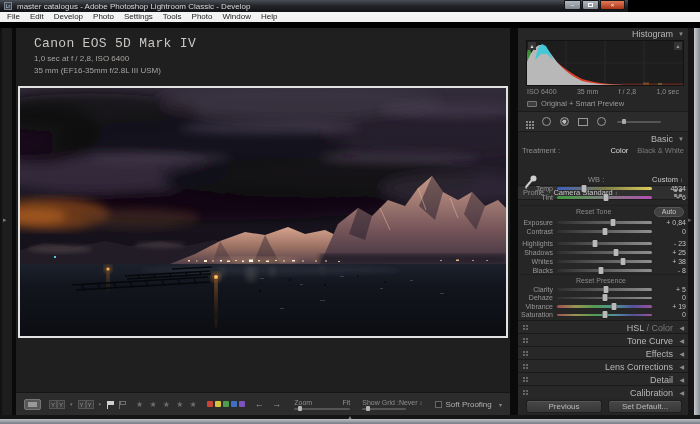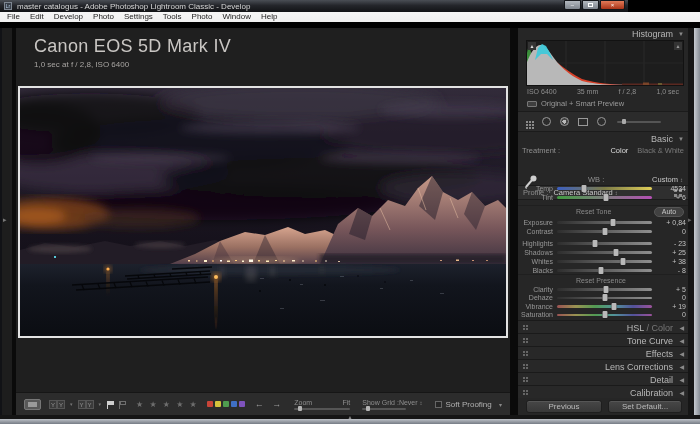--- a/index.html
+++ b/index.html
@@ -36,21 +36,21 @@
   .rightborder{position:absolute;left:694px;top:28px;width:6px;height:391px;
     background:linear-gradient(to right,#c7cbd1,#878d96);}
   .bottomstrip{position:absolute;left:0;top:415px;width:700px;height:4px;background:#151515;text-align:center;}
   .bottomstrip span{color:#888;font-size:5px;line-height:4px;vertical-align:top;}
   .bottomborder{position:absolute;left:0;top:419px;width:700px;height:5px;
     background:linear-gradient(#bdc1c7,#767c85);}
 
   
   .well{position:absolute;left:16px;top:28px;width:494px;height:391px;background:#1f1f1f;}
   .overlay{position:absolute;left:18px;top:8px;color:#c9c6c3;}
-  .overlay .l1{font-size:18px;letter-spacing:.3px;}
+  .overlay .l1{font-size:13px;letter-spacing:.3px;font-family:Liberation Mono, monospace;}
   .overlay .l2,.overlay .l3{font-size:8px;color:#a8a5a2;margin-top:3px;}
   .photoframe{position:absolute;left:2px;top:58px;width:490px;height:252px;border:2px solid #e3e3e3;background:#000;}
   .photoframe svg{display:block;}
 
   
   .toolbar{position:absolute;left:0;top:364px;width:494px;height:23px;background:#2c2c2c;
     border-top:1px solid #161616;display:flex;align-items:center;padding:0 8px;font-size:8px;color:#9a9a9a;}
   .loupeicon{width:17px;height:11px;border:1px solid #777;border-radius:2px;background:#585858;
     display:flex;align-items:center;justify-content:center;margin-right:8px;}
   .loupeicon i{display:block;width:9px;height:5px;background:#9a9a9a;}
@@ -196,20 +196,21 @@
   <div class="leftstrip">
       <span class="tri">▸</span>
     </div>
   <div class="gapL"></div>
   <div class="gapR"></div>
 
   <div class="well">
     <div class="overlay">
       <div class="l1">Canon EOS 5D Mark IV</div>
       <div class="l2">1,0 sec at f / 2,8, ISO 6400</div>
+      <div class="l3">35 mm (EF16-35mm f/2.8L III USM)</div>
     </div>
 
     <div class="photoframe">
       <svg width="486" height="248" viewBox="0 0 486 248">
         <defs>
           <linearGradient id="skyG" x1="0" y1="0" x2="0" y2="1">
             <stop offset="0" stop-color="#322b3a"></stop>
               <stop offset="0.55" stop-color="#1c1723"></stop>
               <stop offset="1" stop-color="#130f18"></stop>
           </linearGradient>

